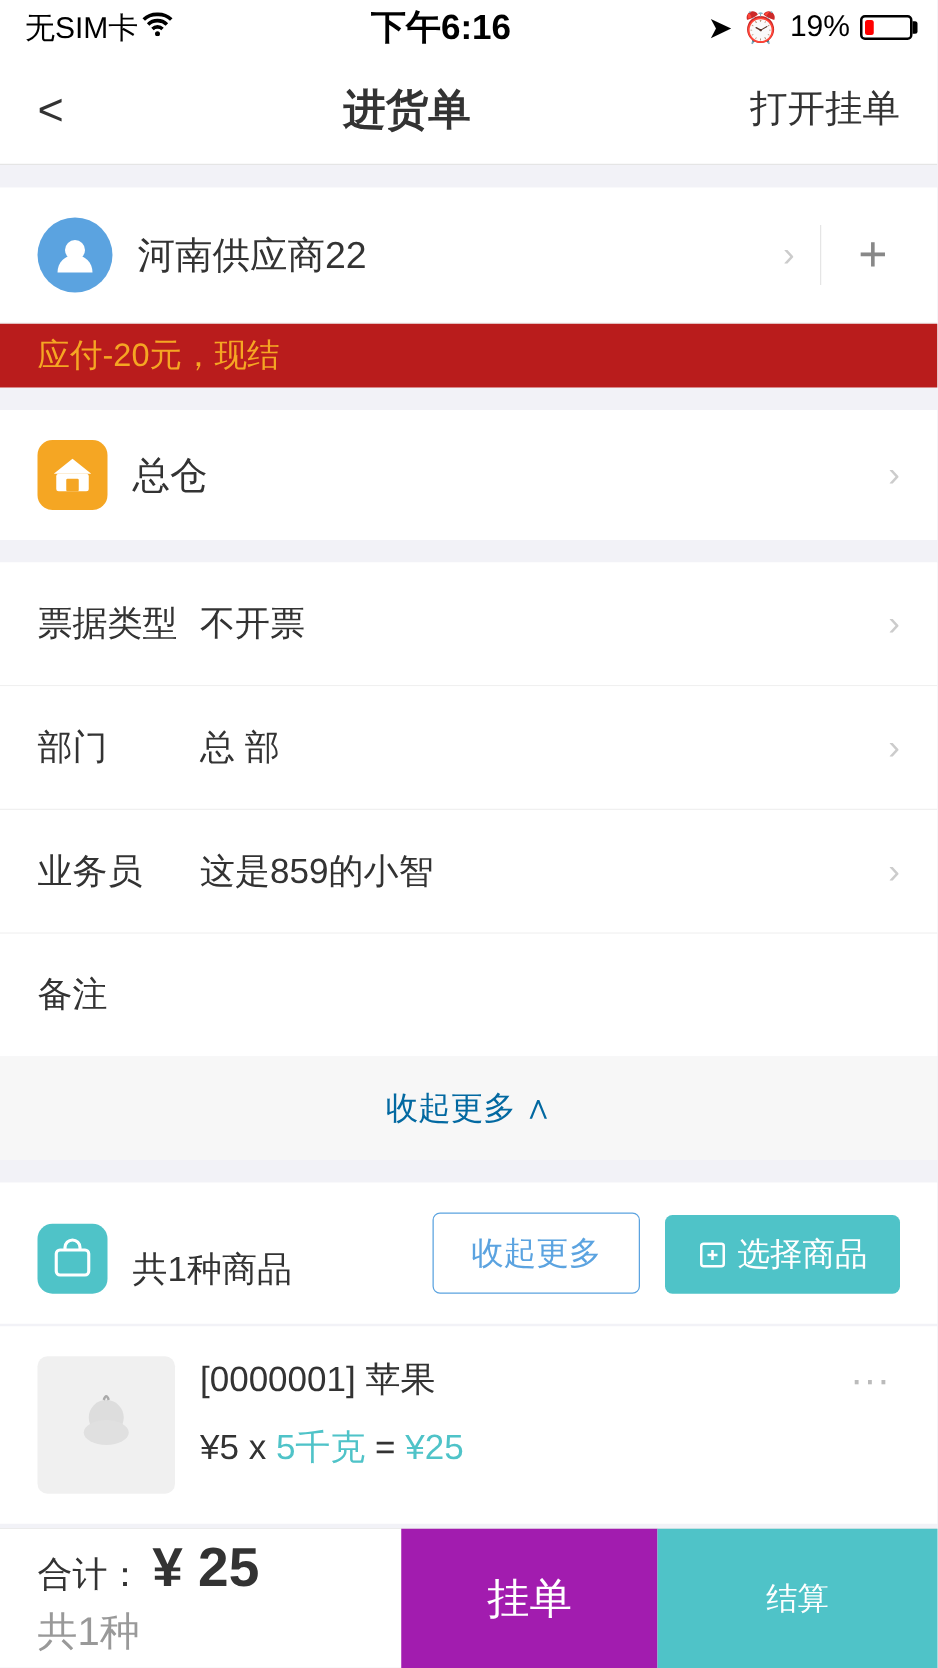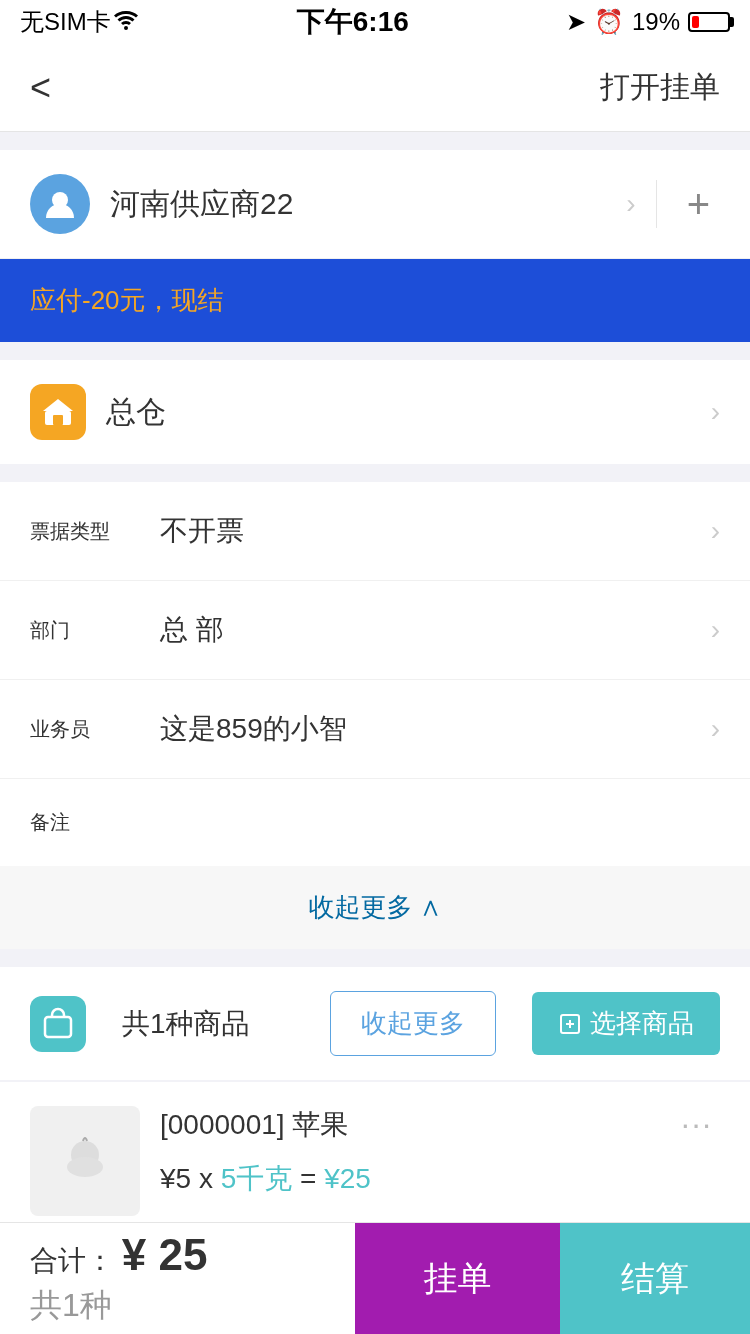--- a/index.html
+++ b/index.html
@@ -131,22 +131,22 @@
     }
     .plus-btn {
       font-size: 40px;
       color: #888;
       cursor: pointer;
       padding: 0 10px;
     }
 
     
     .notice-banner {
-      background: #1d4ed8;
-      padding: 24px 30px;
+      background: #b91c1c;
+      padding: 8px 30px;
       font-size: 26px;
       color: #f5a623;
     }
 
     
     .warehouse-row {
       display: flex;
       align-items: center;
       padding: 24px 30px;
     }
@@ -171,21 +171,21 @@
 
     
     .form-row {
       display: flex;
       align-items: center;
       padding: 30px 30px;
       background: #fff;
       border-bottom: 1px solid #f0f0f0;
     }
     .form-label {
-      font-size: 20px;
+      font-size: 28px;
       color: #333;
       width: 130px;
       flex-shrink: 0;
     }
     .form-value {
       flex: 1;
       font-size: 28px;
       color: #333;
     }
     .form-placeholder {
@@ -200,23 +200,23 @@
       font-size: 26px;
       color: #0369a1;
       cursor: pointer;
     }
 
     
     .product-header {
       background: #fff;
       margin-top: 18px;
       display: flex;
-      align-items: center;
+      align-items: flex-end;
       padding: 24px 30px;
-      gap: 36px;
+      gap: 20px;
     }
     .product-icon {
       width: 56px;
       height: 56px;
       border-radius: 12px;
       background: #4fc3c8;
       display: flex;
       align-items: center;
       justify-content: center;
       color: #fff;
@@ -333,25 +333,25 @@
       color: #fff;
       font-size: 34px;
       border: none;
       cursor: pointer;
       display: flex;
       align-items: center;
       justify-content: center;
       flex-shrink: 0;
     }
     .btn-checkout {
-      width: 190px;
+      width: 224px;
       height: 112px;
       background: #4fc3c8;
       color: #fff;
-      font-size: 34px;
+      font-size: 25px;
       border: none;
       cursor: pointer;
       display: flex;
       align-items: center;
       justify-content: center;
       flex-shrink: 0;
     }
   </style>
 </head>
 <body>
@@ -371,20 +371,21 @@
     <span>⏰</span>
     <span>19%</span>
     <div class="battery">
       <div class="battery-fill"></div>
     </div>
   </div>
 </div>
 
 <div class="nav-bar">
   <span class="nav-back">&lt;</span>
+  <span class="nav-title">进货单</span>
   <span class="nav-action">打开挂单</span>
 </div>
 
 <div class="content">
 
   <div class="section">
     <div class="supplier-row">
       <div class="supplier-avatar">
         <svg width="36" height="36" viewBox="0 0 36 36">
             <circle cx="18" cy="14" r="8" fill="#fff"></circle>

